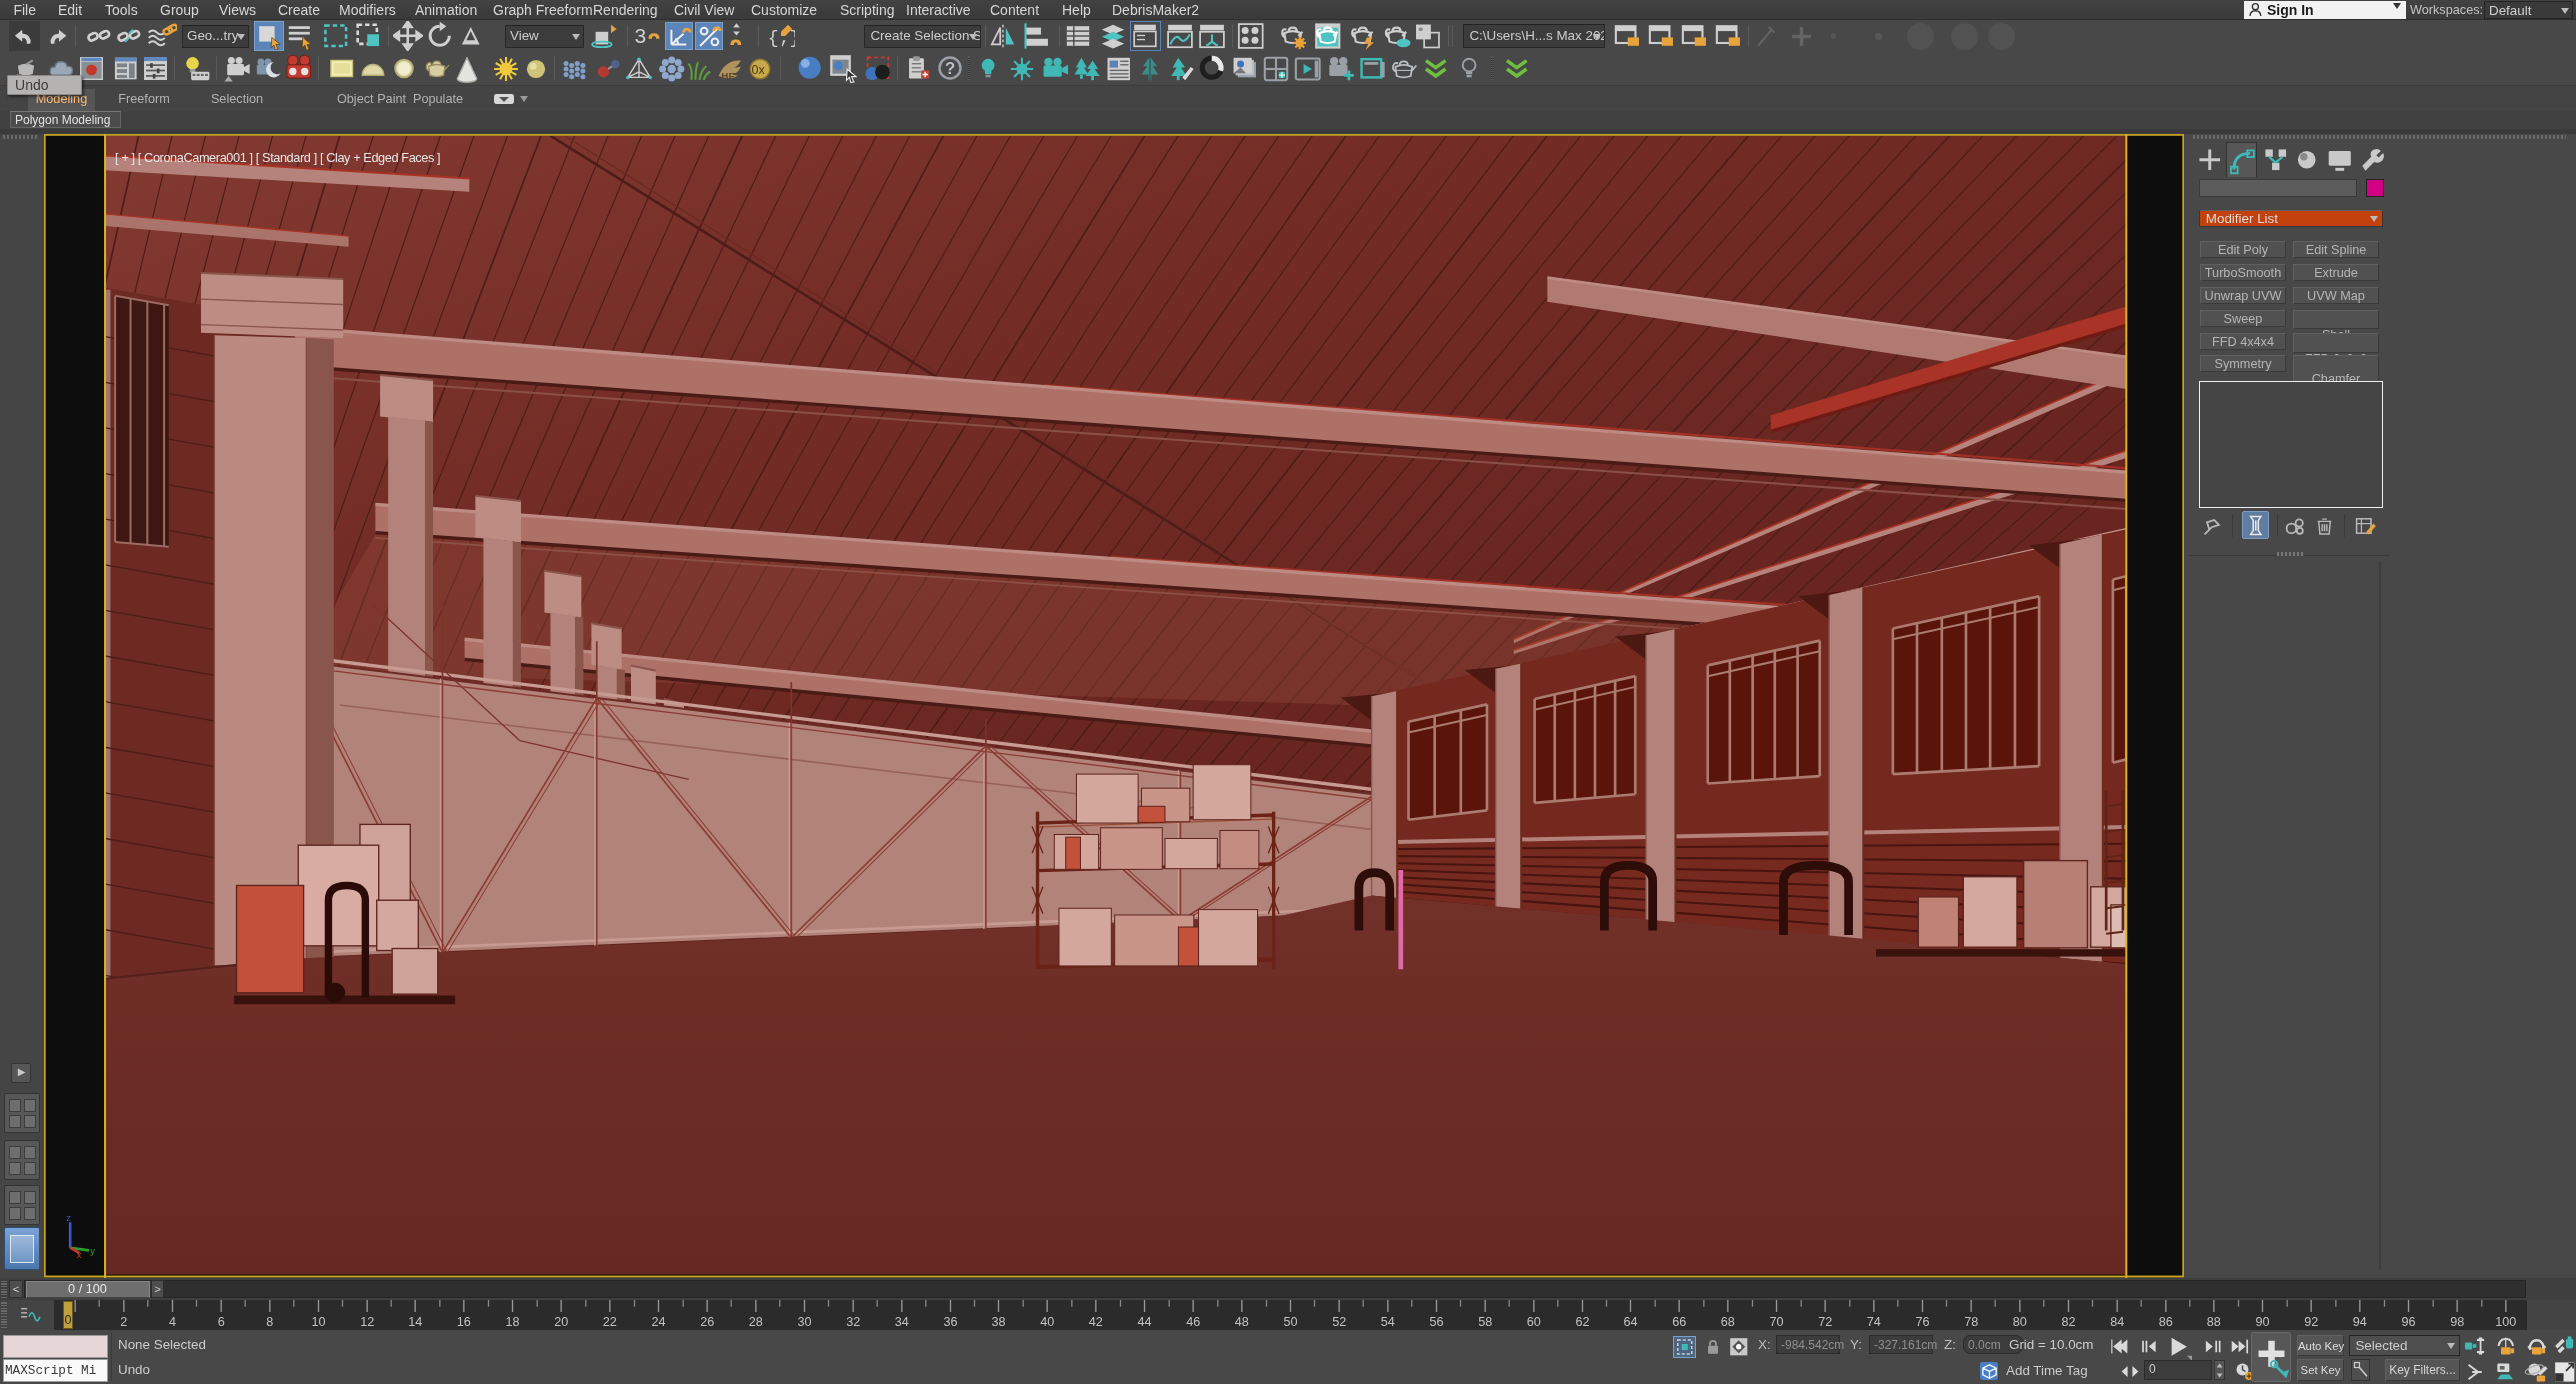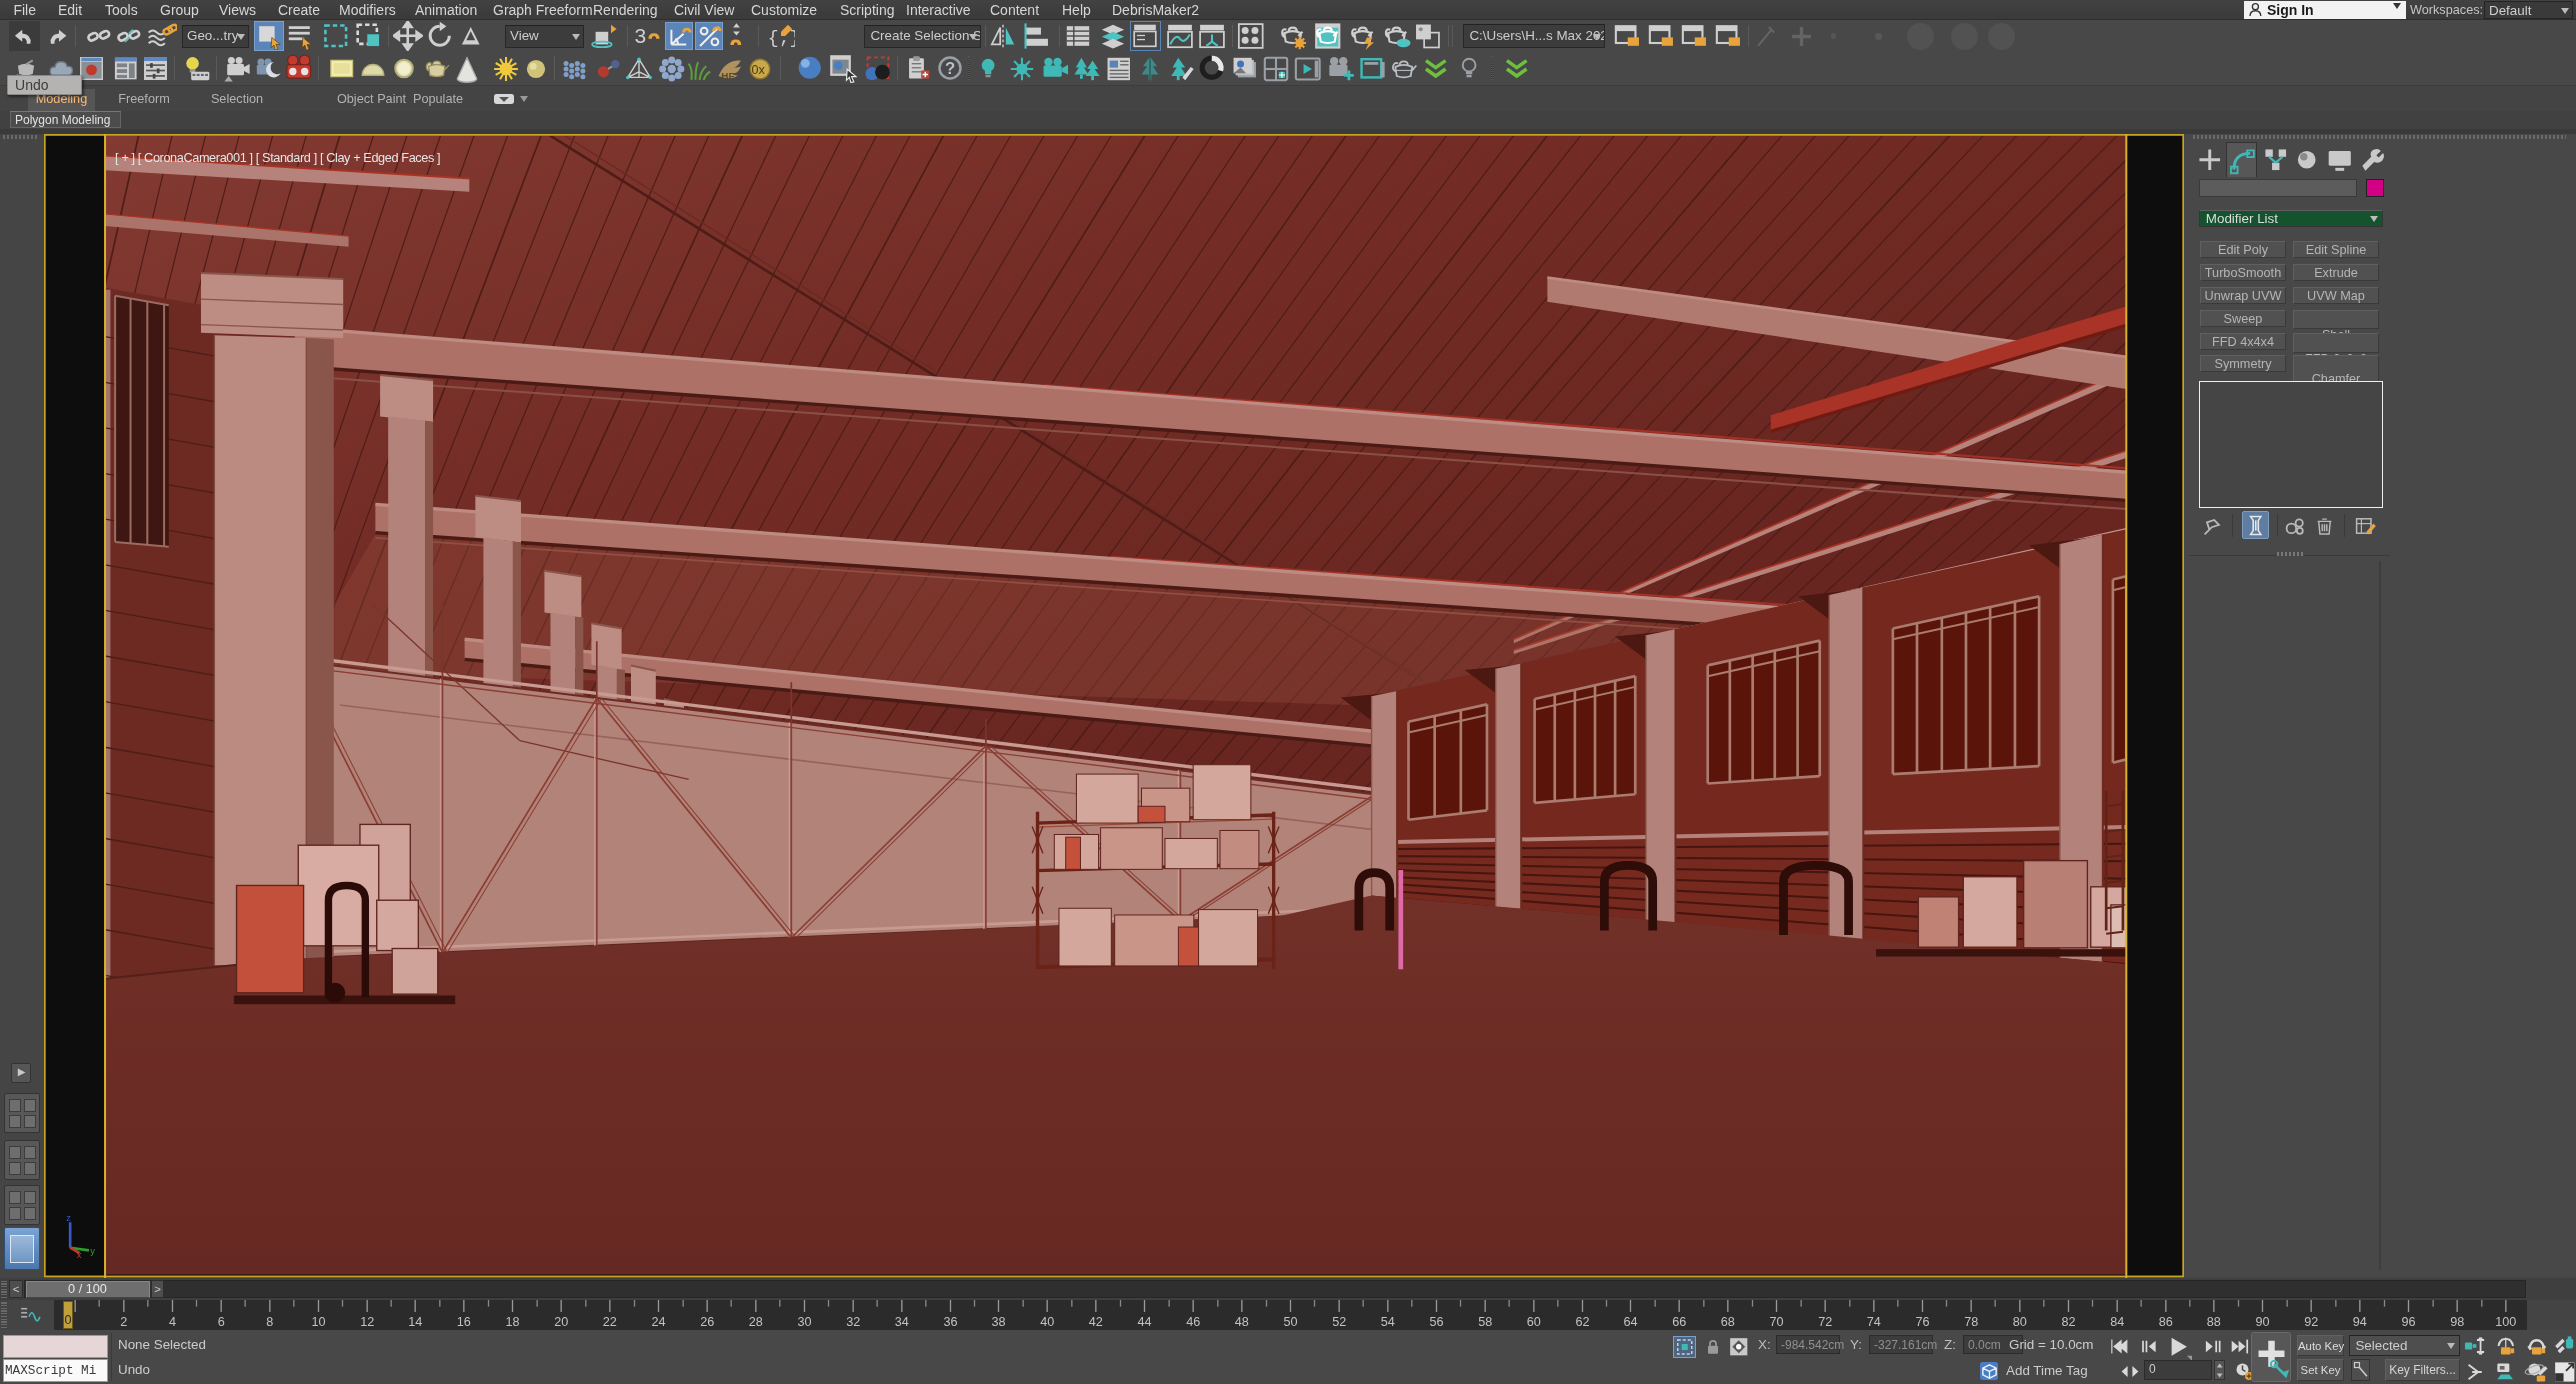--- a/index.html
+++ b/index.html
@@ -1056,21 +1056,21 @@
         <path d="M14 33 L26 33" stroke="#c9c9c9" stroke-width="4"></path>
       </svg>
     </div>
 <div class="abs" style="left:170px;top:8px;width:31px;height:35px;">
       <svg viewBox="0 0 40 40" width="29.5" height="29.5" style="position:absolute;left:0.7px;top:2.7px">
         <path d="M10 28 l12 -12 q-3 -7 4 -10 q6 -2 9 2 l-6 6 l3 3 l6 -6 q3 5 -1 10 q-5 5 -11 2 l-12 12 Z" fill="#c9c9c9"></path>
       </svg>
     </div>
 <div class="abs" style="left:15.4px;top:45px;width:158px;height:18px;background:#5c5c5c;border:0.7px solid #3a3a3a;"></div>
 <div class="abs" style="left:182px;top:45px;width:18px;height:18px;background:#d30085;border:0.7px solid #222;"></div>
-<div class="abs" style="left:15.4px;top:76px;width:184px;height:17px;background:#14532d;border:0.7px solid #353535;border-top-color:#5f5f5f;color:#dcdcdc;font-size:13.4px;padding:0 5.4px;">Modifier List<span class="car" style="right:4px;top:5.4px;"></span></div>
+<div class="abs" style="left:15.4px;top:76px;width:184px;height:17px;background:#c2410c;border:0.7px solid #353535;border-top-color:#5f5f5f;color:#dcdcdc;font-size:13.4px;padding:0 5.4px;">Modifier List<span class="car" style="right:4px;top:5.4px;"></span></div>
 <div class="btn" style="left:16px;top:107px;width:86px;height:17px;padding-top:0.7px;">Edit Poly</div>
 <div class="btn" style="left:109px;top:107px;width:86px;height:17px;padding-top:0.7px;">Edit Spline</div>
 <div class="btn" style="left:16px;top:130px;width:86px;height:17px;padding-top:0.7px;">TurboSmooth</div>
 <div class="btn" style="left:109px;top:130px;width:86px;height:17px;padding-top:0.7px;">Extrude</div>
 <div class="btn" style="left:16px;top:153px;width:86px;height:17px;padding-top:0.7px;">Unwrap UVW</div>
 <div class="btn" style="left:109px;top:153px;width:86px;height:17px;padding-top:0.7px;">UVW Map</div>
 <div class="btn" style="left:16px;top:176px;width:86px;height:17px;padding-top:0.7px;">Sweep</div>
 <div class="btn" style="left:109px;top:176px;width:86px;height:17px;padding-top:17px;">Shell</div>
 <div class="btn" style="left:16px;top:199px;width:86px;height:17px;padding-top:0.7px;">FFD 4x4x4</div>
 <div class="btn" style="left:109px;top:199px;width:86px;height:17px;padding-top:18px;">FFD 3x3x3</div>
@@ -1297,21 +1297,21 @@
 <svg viewBox="0 0 40 40" width="21.5" height="21.5" style="position:absolute;left:1728px;top:6px;">
       <rect x="4" y="4" width="32" height="32" fill="#c9c9c9"></rect>
       <path d="M20 8 L32 20 L20 32 L8 20 Z" fill="#555"></path>
       <circle cx="20" cy="20" r="5" fill="#fff"></circle>
     </svg>
 <span class="lbl" style="left:1758px;top:7.4px;color:#bdbdbd;">X:</span>
 <div class="fld" style="left:1776px;top:5.4px;width:64px;height:19px;">-984.542cm</div>
 <span class="lbl" style="left:1850px;top:7.4px;color:#bdbdbd;">Y:</span>
 <div class="fld" style="left:1869px;top:5.4px;width:64px;height:19px;">-327.161cm</div>
 <span class="lbl" style="left:1944px;top:7.4px;color:#bdbdbd;">Z:</span>
-<div class="fld" style="left:1963px;top:5.4px;width:60px;height:19px;">0.0cm</div>
+<div class="fld" style="left:1963px;top:5.4px;width:60px;height:19px;border-radius:7px;">0.0cm</div>
 <span class="lbl" style="left:2009px;top:7.4px;">Grid = 10.0cm</span>
 <div class="abs" style="left:1980px;top:32px;width:18px;height:18px;background:#4a7ec2;border-radius:2.7px;"><svg viewBox="0 0 40 40" width="19" height="19">
         <path d="M20 6 L34 13 L34 27 L20 34 L6 27 L6 13 Z M6 13 L20 20 L34 13 M20 20 L20 34" fill="none" stroke="#e8f2ff" stroke-width="3"></path>
       </svg></div>
 <span class="lbl" style="left:2006px;top:33px;">Add Time Tag</span>
 </div>
 <div class="abs" style="left:0;top:1330px;width:2576px;height:54px;">
 <div class="abs" style="left:2106px;top:5.4px;width:24px;height:23px;"><svg viewBox="0 0 40 40" width="25.5" height="23">
         <path d="M8 8 L8 32 M22 20 L34 10 L34 30 Z M12 20 L24 10 L24 30 Z" fill="#d9d9d9" stroke="#d9d9d9" stroke-width="2"></path>
       </svg></div>

